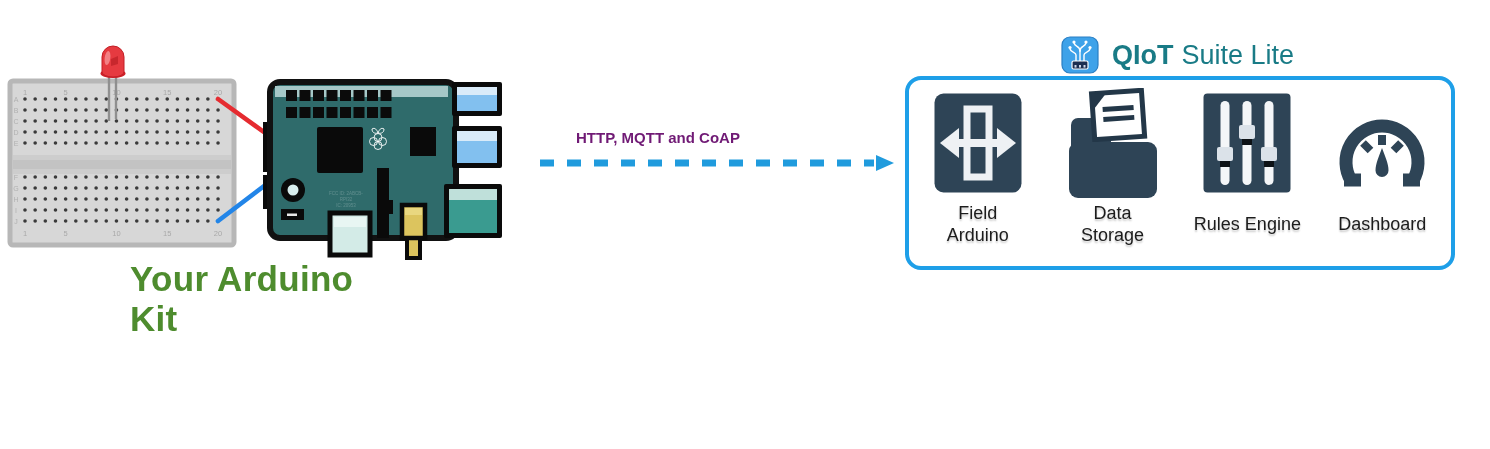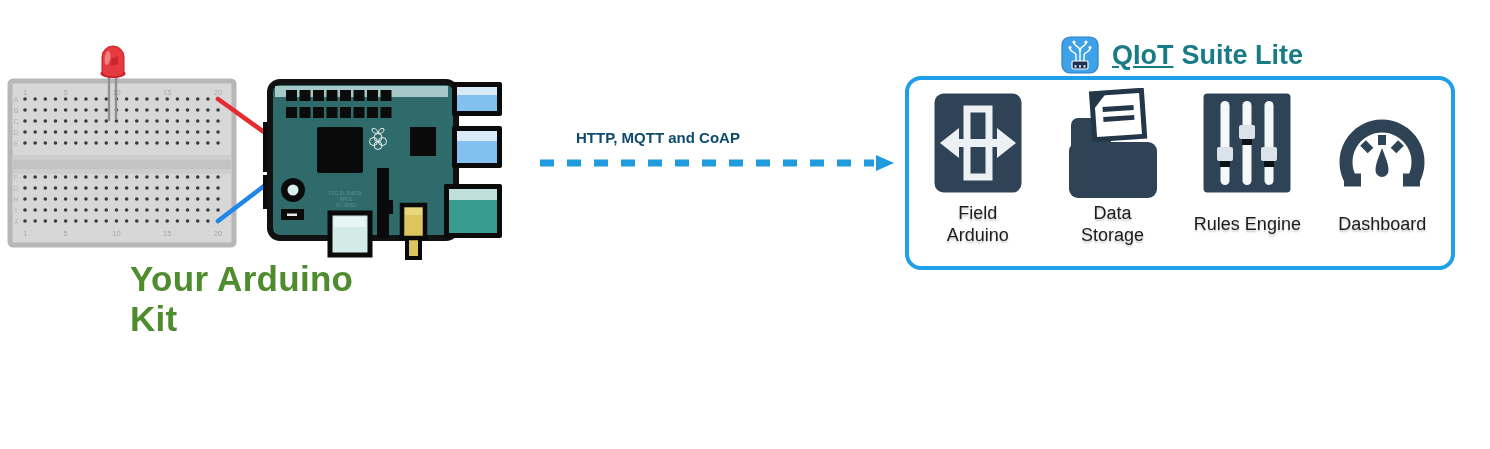--- a/index.html
+++ b/index.html
@@ -8,28 +8,28 @@
   svg text{font-family:"Liberation Sans",sans-serif;}
 
   
   .kit-svg{position:absolute;left:0;top:0;}
 
   .kit-caption{position:absolute;left:130px;top:259px;width:260px;
                font-size:35px;font-weight:bold;color:#4e8c2e;letter-spacing:.3px;}
 
   
   .flow{position:absolute;left:538px;top:126px;width:372px;height:52px;}
-  .flow-label{position:absolute;left:38px;top:3px;font-size:15px;font-weight:bold;color:#0c4a6e;}
+  .flow-label{position:absolute;left:38px;top:3px;font-size:15px;font-weight:bold;color:#701a75;}
   .flow-arrow{position:absolute;left:0;top:24px;}
 
   
   .suite-title{position:absolute;left:1061px;top:36px;display:flex;align-items:center;}
   .suite-title .t{font-size:27px;color:#197b86;margin-left:13px;white-space:nowrap;}
-  .suite-title .t b{font-weight:bold;text-decoration:underline;}
-  .suite-title .t span{margin-left:8px;font-weight:bold;margin-top:20px;}
+  .suite-title .t b{font-weight:bold;}
+  .suite-title .t span{margin-left:8px;font-weight:normal;margin-top:20px;}
 
   
   .panel{position:absolute;left:905px;top:76px;width:550px;height:194px;box-sizing:border-box;
          border:4px solid #1e9fe8;border-radius:16px;background:#fff;
          display:flex;justify-content:space-evenly;align-items:flex-start;padding-top:7px;}
   .suite-item{width:132px;display:flex;flex-direction:column;align-items:center;}
   .icon-box{height:112px;display:flex;align-items:center;justify-content:center;}
   .icon-box.gauge svg{margin-top:16px;}
   .item-label{margin-top:2px;height:48px;display:flex;flex-direction:column;justify-content:center;
               text-align:center;font-size:18px;color:#1c1c1c;line-height:1.22;

